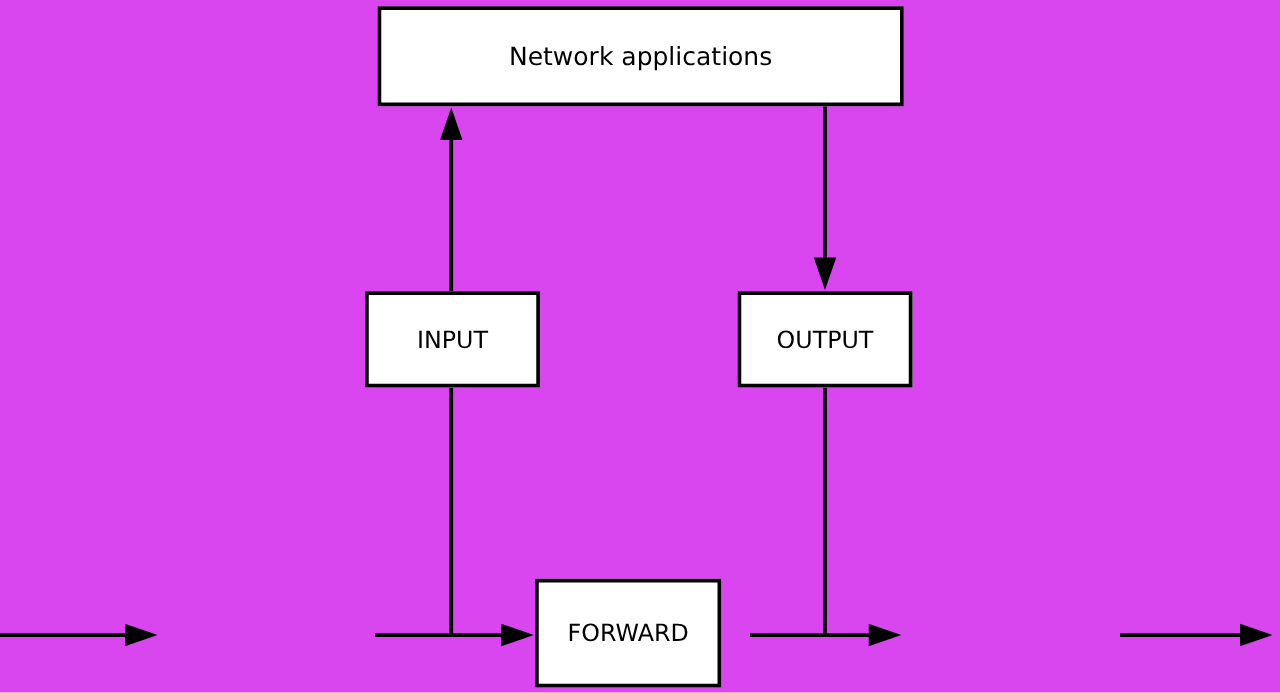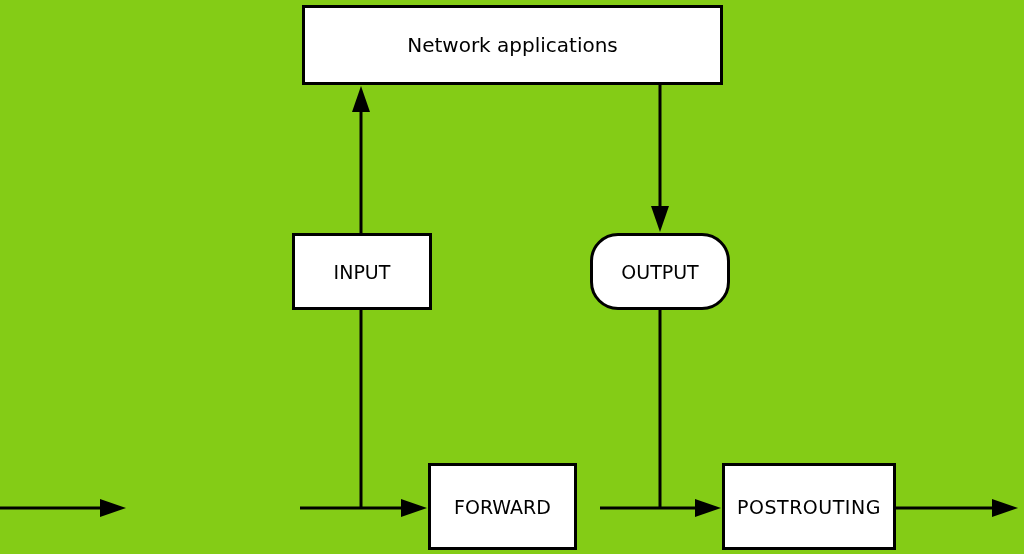--- a/index.html
+++ b/index.html
@@ -4,21 +4,21 @@
 <style>
   html, body {
     margin: 0;
     padding: 0;
     background: #ffffff;
   }
   .canvas {
     position: relative;
     width: 1024px;
     height: 554px;
-    background: #84cc16;
+    background: #d946ef;
     font-family: "DejaVu Sans", "Liberation Sans", sans-serif;
     overflow: hidden;
   }
   .wires {
     position: absolute;
     left: 0;
     top: 0;
     width: 1024px;
     height: 554px;
   }
@@ -41,21 +41,20 @@
   }
   .node-input {
     left: 292px; top: 233px;
     width: 140px; height: 77px;
     font-size: 19px;
   }
   .node-output {
     left: 590px; top: 233px;
     width: 140px; height: 77px;
     font-size: 19px;
-    border-radius: 28px;
   }
   .node-prerouting {
     left: 127px; top: 463px;
     width: 173px; height: 87px;
     font-size: 19px;
   }
   .node-forward {
     left: 428px; top: 463px;
     width: 149px; height: 87px;
     font-size: 19px;
@@ -115,17 +114,14 @@
 
   <div class="node node-output">
     <span>OUTPUT</span>
   </div>
 
 
   <div class="node node-forward">
     <span>FORWARD</span>
   </div>
 
-  <div class="node node-postrouting">
-    <span>POSTROUTING</span>
-  </div>
 
 </div>
 
 </body></html>

